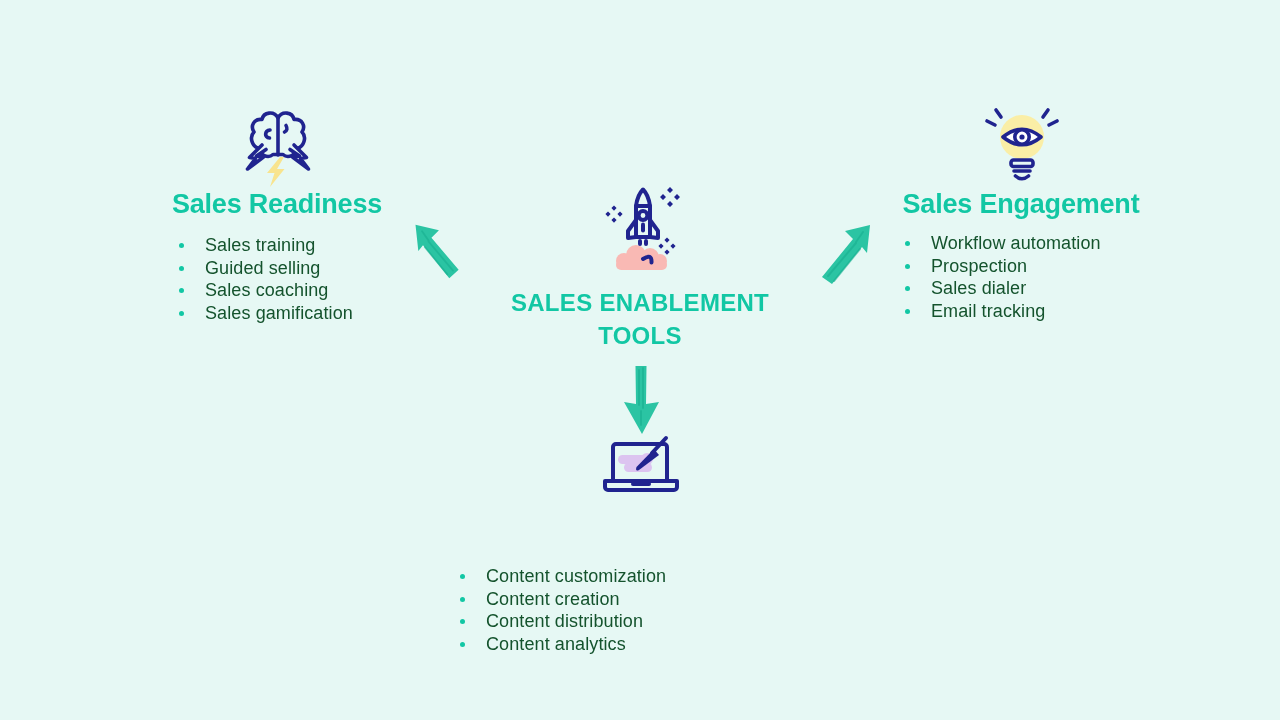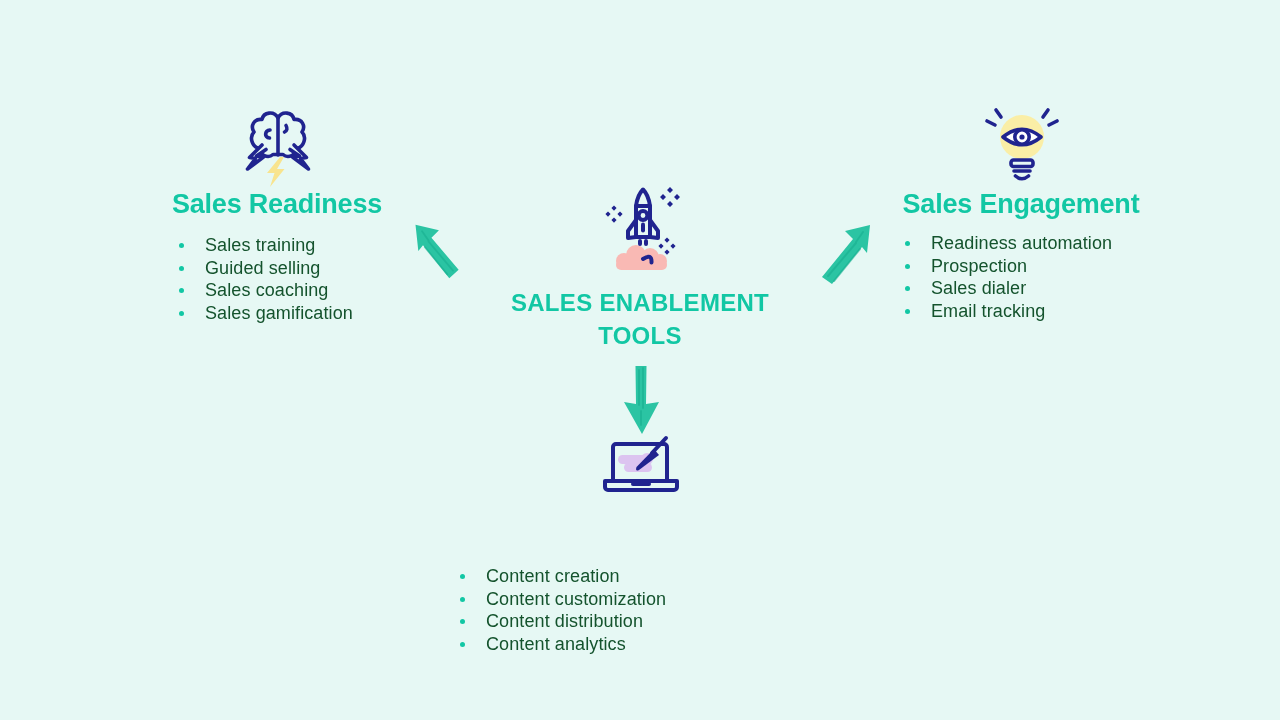--- a/index.html
+++ b/index.html
@@ -72,21 +72,21 @@
         <path d="M30 67 L46 67"></path>
         <path d="M31.5 72 q6.5 5.5 13 0"></path>
       </g>
       <circle cx="38" cy="33" r="2.6" fill="#20248f"></circle>
     </svg>
   </div>
 
   <div class="abs section-title" style="left:861px; top:189px; width:320px;">Sales Engagement</div>
 
   <ul class="bullets abs" style="left:903px; top:232px;">
-    <li>Readiness automation</li>
+    <li>Workflow automation</li>
     <li>Prospection</li>
     <li>Sales dialer</li>
     <li>Email tracking</li>
   </ul>
 
   <div class="abs" style="left:598px; top:184px; width:90px; height:92px;">
     <svg width="90" height="92" viewBox="0 0 90 92">
       <g fill="#f9b9b4">
         <circle cx="26" cy="77" r="8"></circle>
         <circle cx="38" cy="71" r="10"></circle>
@@ -162,19 +162,19 @@
         <path d="M6 47 L78 47 L78 53 a3 3 0 0 1 -3 3 L9 56 a3 3 0 0 1 -3 -3 Z"></path>
         <path d="M34 50 L50 50"></path>
         <path d="M67 4 L53 19"></path>
       </g>
       <path d="M55 15 L60 21 L40 36 q-4 2 -2.5 -3 Z" fill="#20248f"></path>
     </svg>
   </div>
 
 
   <ul class="bullets abs" style="left:458px; top:565px;">
+    <li>Content customization</li>
     <li>Content creation</li>
-    <li>Content customization</li>
     <li>Content distribution</li>
     <li>Content analytics</li>
   </ul>
 
 </div>
 
 </body></html>

